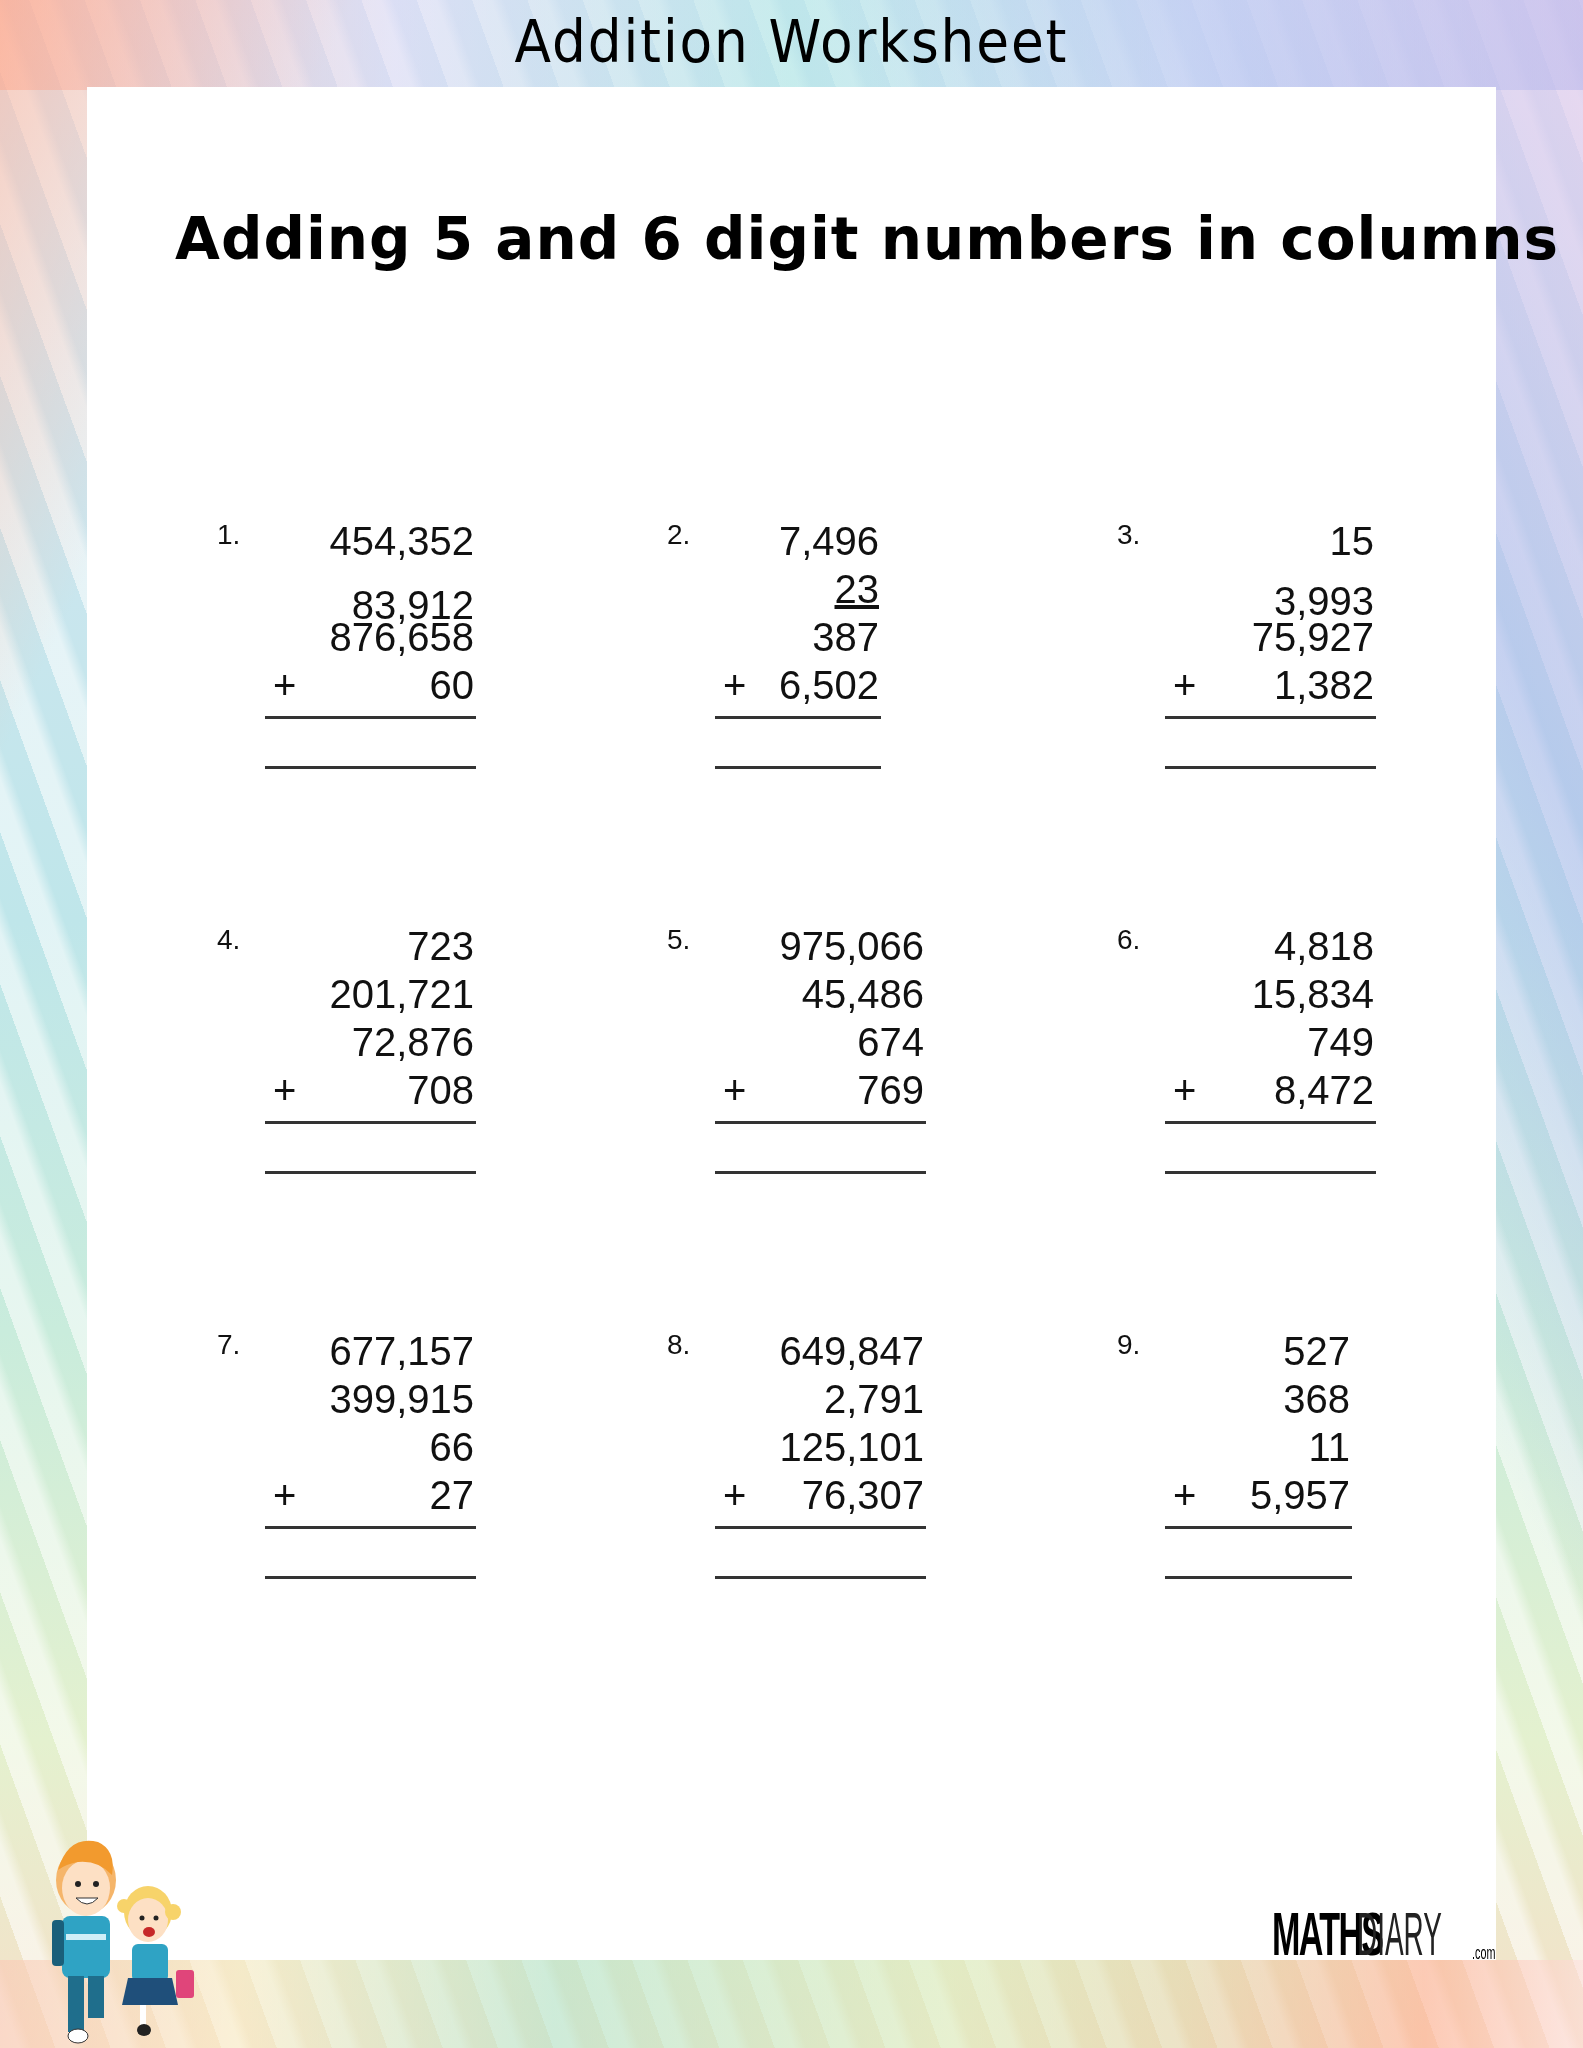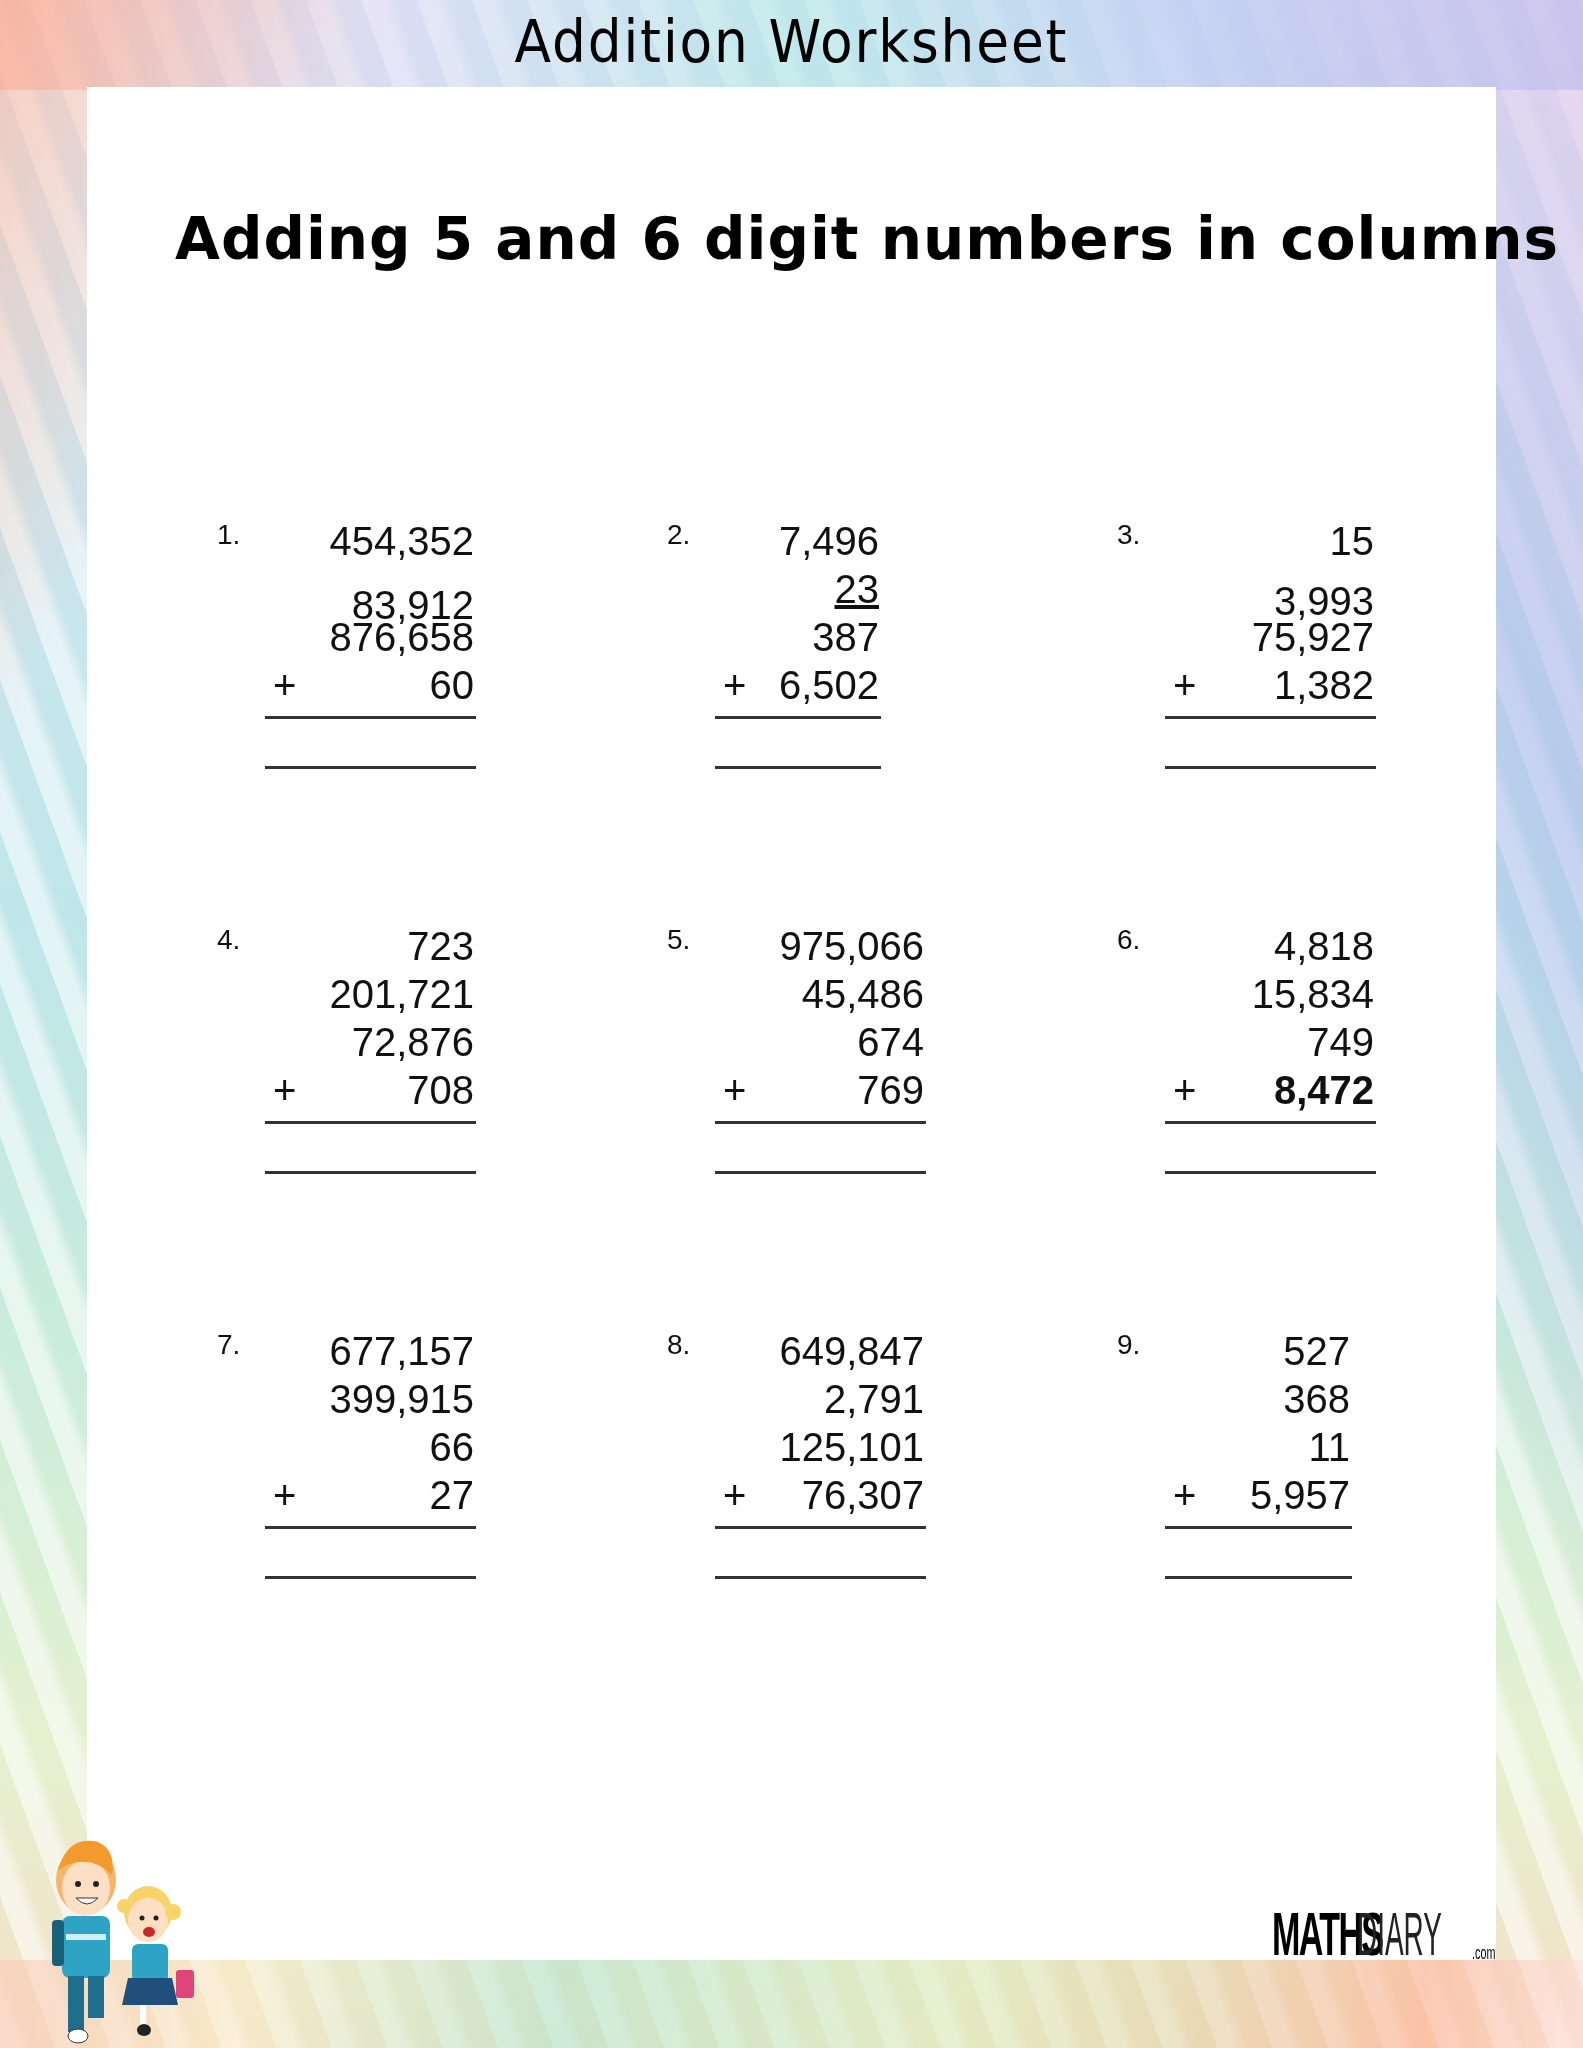--- a/index.html
+++ b/index.html
@@ -116,21 +116,21 @@
         <div class="addend" style="right: 83px; top: 144px;">769</div>
         <div class="plus" style="left: 56px; top: 144px;">+</div>
         <div class="rule" style="left: 48px; width: 211px; top: 199px;"></div>
         <div class="rule" style="left: 48px; width: 211px; top: 249px;"></div>
       </div>
       <div class="problem" style="left: 1030px; top: 835px;">
         <div class="pnum">6.</div>
         <div class="addend" style="right: 83px; top: 0px;">4,818</div>
         <div class="addend" style="right: 83px; top: 48px;">15,834</div>
         <div class="addend" style="right: 83px; top: 96px;">749</div>
-        <div class="addend" style="right: 83px; top: 144px; font-weight: bold;">8,472</div>
+        <div class="addend" style="right: 83px; top: 144px;">8,472</div>
         <div class="plus" style="left: 56px; top: 144px;">+</div>
         <div class="rule" style="left: 48px; width: 211px; top: 199px;"></div>
         <div class="rule" style="left: 48px; width: 211px; top: 249px;"></div>
       </div>
       <div class="problem" style="left: 130px; top: 1240px;">
         <div class="pnum">7.</div>
         <div class="addend" style="right: 83px; top: 0px;">677,157</div>
         <div class="addend" style="right: 83px; top: 48px;">399,915</div>
         <div class="addend" style="right: 83px; top: 96px;">66</div>
         <div class="addend" style="right: 83px; top: 144px;">27</div>

